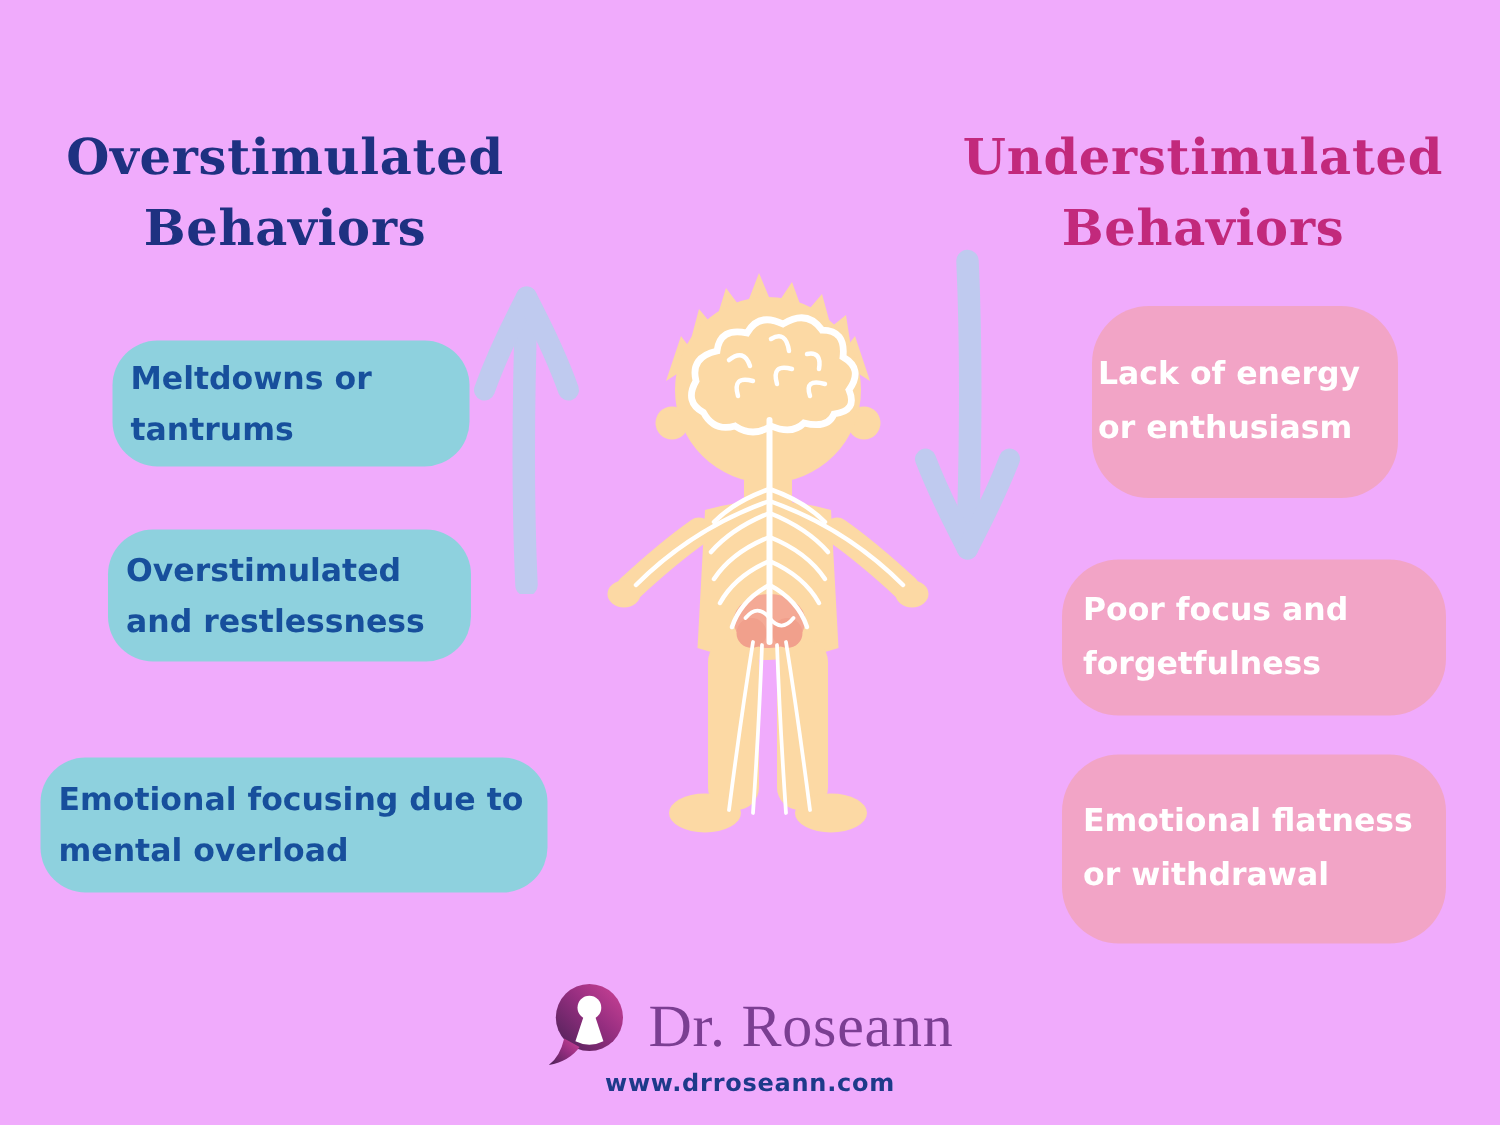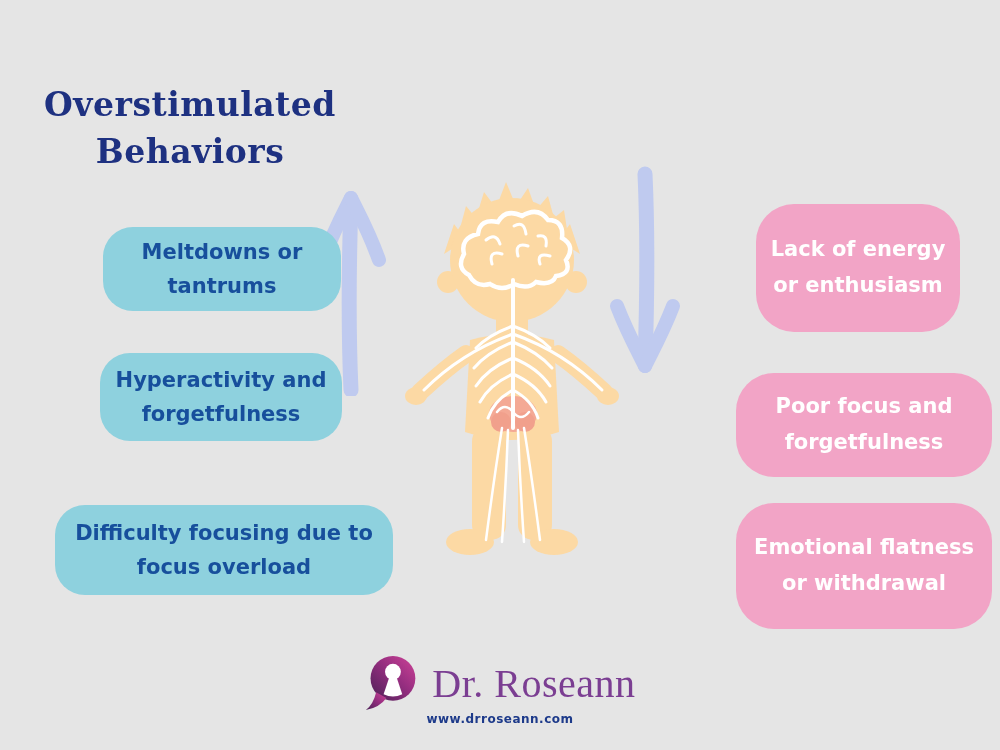--- a/index.html
+++ b/index.html
@@ -1,29 +1,29 @@
 <!DOCTYPE html>
 <html><head>
 <meta charset="utf-8">
 <style>
   html,body{margin:0;padding:0;background:#ffffff;}
   .canvas{
-    position:relative;width:1000px;height:750px;background:#e5e5e5;
+    position:relative;width:1000px;height:750px;background:#f0abfc;
     overflow:hidden;font-family:"DejaVu Sans","Liberation Sans",sans-serif;
   }
   .col-title{
     position:absolute;top:82px;width:360px;text-align:center;
     font-family:"DejaVu Serif","Liberation Serif",serif;
     font-weight:bold;font-size:33px;line-height:1.42;letter-spacing:0.5px;
   }
   .col-title.left{left:10px;color:#1e3181;}
   .col-title.right{left:622px;color:#c2297c;}
   .bubble{
     position:absolute;display:flex;align-items:center;justify-content:center;
-    text-align:center;font-weight:bold;margin-left:28px;
+    font-weight:bold;
   }
   .bubble.teal{
     background:#8ed1de;color:#174f9c;border-radius:30px;
     font-size:21px;line-height:1.62;
   }
   .bubble.pink{
     background:#f2a4c6;color:#ffffff;border-radius:38px;
     font-size:21px;line-height:1.7;
   }
   .teal-1{left:75px;top:227px;width:214px;height:84px;padding:0 12px;}
@@ -39,30 +39,31 @@
   .brand-row{
     position:absolute;left:0;right:0;top:654px;height:58px;
     display:flex;align-items:center;justify-content:center;gap:12px;
   }
   .brand-name{
     font-family:"Liberation Serif","DejaVu Serif",serif;
     font-size:40px;color:#7b3e92;letter-spacing:0.5px;
   }
   .website{
     position:absolute;left:0;right:0;top:712px;text-align:center;
-    font-size:12px;font-weight:bold;color:#1d3a8a;letter-spacing:0.5px;
+    font-size:16px;font-weight:bold;color:#1d3a8a;letter-spacing:0.5px;
   }
 </style>
 </head>
 <body>
 
 <div class="canvas">
 
   <div class="col-title left">Overstimulated Behaviors</div>
 
+  <div class="col-title right">Understimulated Behaviors</div>
 
   <svg class="arrow up" width="78" height="228" viewBox="0 0 78 228">
     <g stroke="#bfcaef" fill="none" stroke-linecap="round">
       <path d="M39 222 C36.5 168 36.5 108 39 32" stroke-width="15"></path>
       <path d="M11 92 C21 64 31 46 39 30" stroke-width="14"></path>
       <path d="M67 92 C57 64 47 46 39 30" stroke-width="14"></path>
     </g>
   </svg>
 
   <svg class="arrow down" width="78" height="228" viewBox="0 0 78 228">
@@ -135,22 +136,22 @@
       <path stroke-width="2.5" d="M95 236 q8 -10 16 0 q8 10 16 0"></path>
 
       <path stroke-width="2.5" d="M100 252 Q92 302 84 364"></path>
       <path stroke-width="2.5" d="M106 254 Q104 308 100 366"></path>
       <path stroke-width="2.5" d="M122 252 Q130 302 138 364"></path>
       <path stroke-width="2.5" d="M116 254 Q118 308 122 366"></path>
     </g>
   </svg>
 
   <div class="bubble teal teal-1">Meltdowns or tantrums</div>
-  <div class="bubble teal teal-2">Hyperactivity and forgetfulness</div>
-  <div class="bubble teal teal-3">Difficulty focusing due to focus overload</div>
+  <div class="bubble teal teal-2">Overstimulated and restlessness</div>
+  <div class="bubble teal teal-3">Emotional focusing due to mental overload</div>
 
   <div class="bubble pink pink-1">Lack of energy or enthusiasm</div>
   <div class="bubble pink pink-2">Poor focus and forgetfulness</div>
   <div class="bubble pink pink-3">Emotional flatness or withdrawal</div>
 
   <div class="brand-row">
     <svg width="56" height="58" viewBox="0 0 60 62">
       <defs>
         <linearGradient id="lg" x1="0" y1="1" x2="1" y2="0">
           <stop offset="0" stop-color="#4a2156"></stop>

